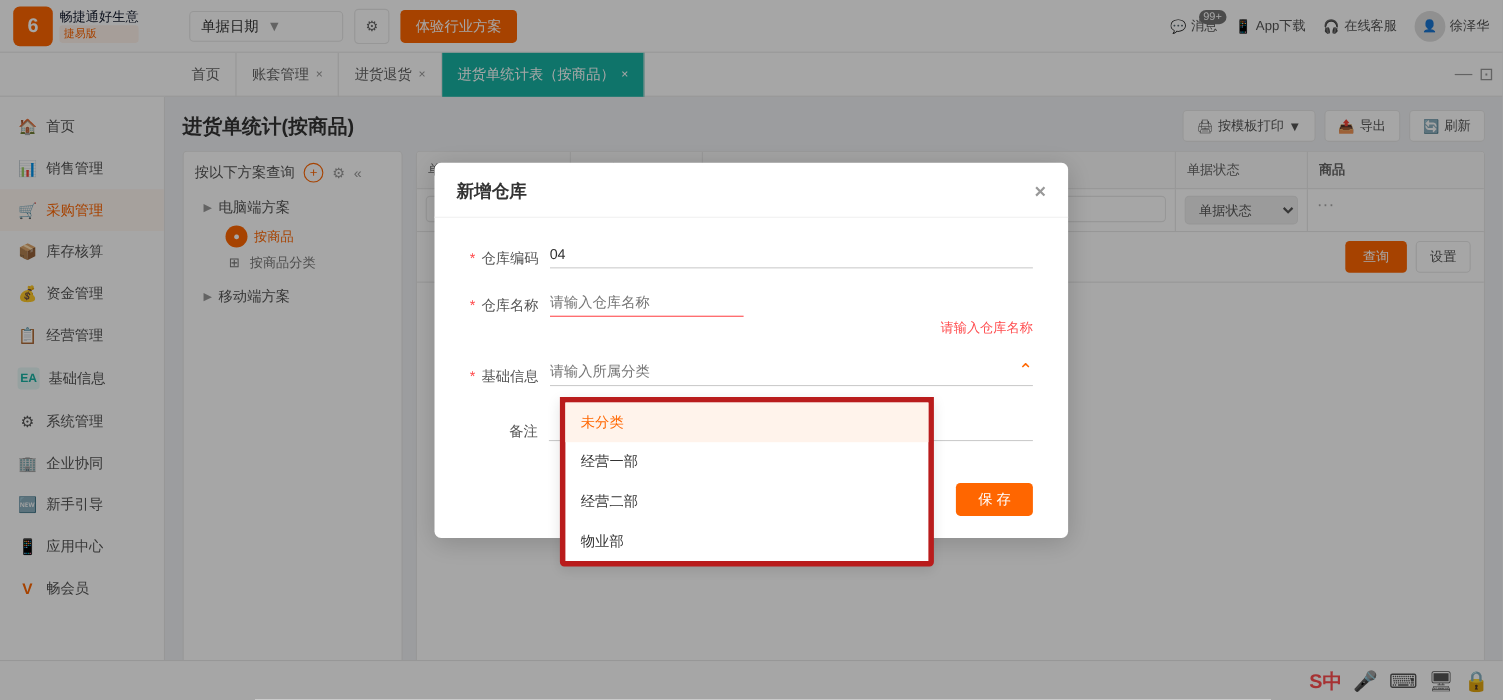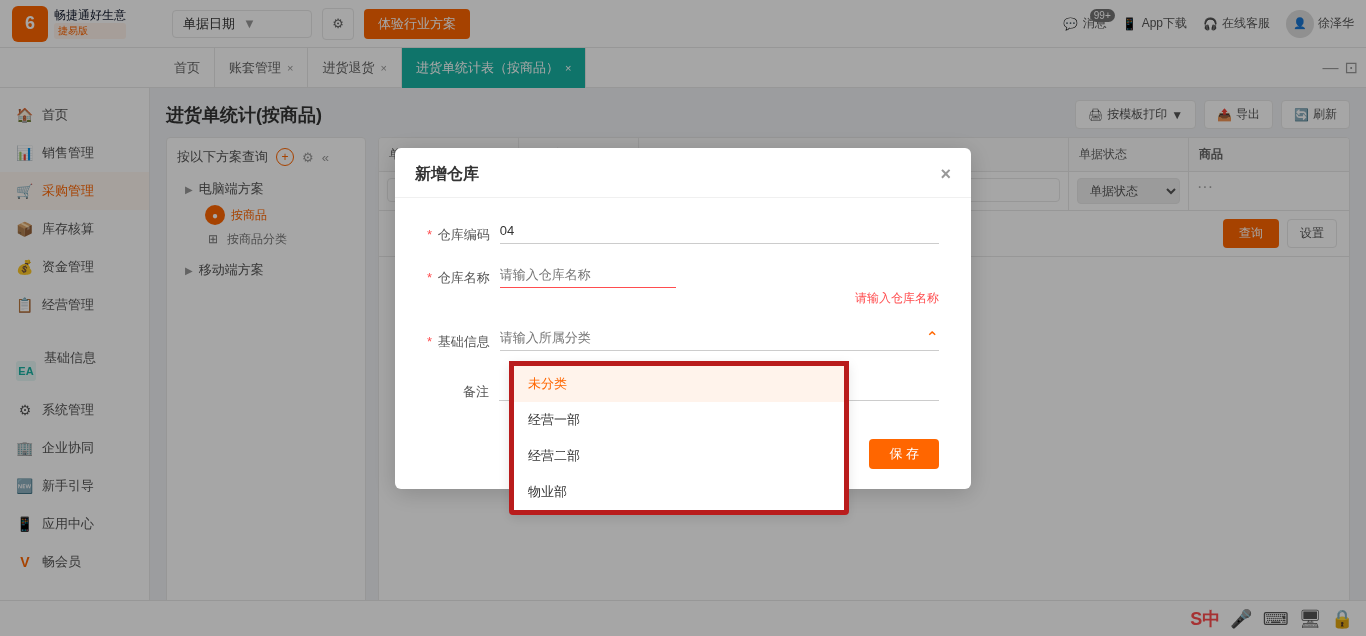--- a/index.html
+++ b/index.html
@@ -254,21 +254,21 @@
     </div>
     <div class="sidebar-item">
       <span class="sidebar-icon">💰</span>
       <span>资金管理</span>
     </div>
     <div class="sidebar-item">
       <span class="sidebar-icon">📋</span>
       <span>经营管理</span>
     </div>
     <div class="sidebar-item">
-      <span class="sidebar-icon" style="font-size:11px;font-weight:bold;color:#17b3a3;background:#e6f7f6;border-radius:3px;width:20px;height:20px;margin-top:27px;">EA</span>
+      <span class="sidebar-icon" style="font-size:11px;font-weight:bold;color:#17b3a3;background:#e6f7f6;border-radius:3px;width:20px;height:20px;">EA</span>
       <span>基础信息</span>
     </div>
     <div class="sidebar-item">
       <span class="sidebar-icon">⚙</span>
       <span>系统管理</span>
     </div>
     <div class="sidebar-item">
       <span class="sidebar-icon">🏢</span>
       <span>企业协同</span>
     </div>

